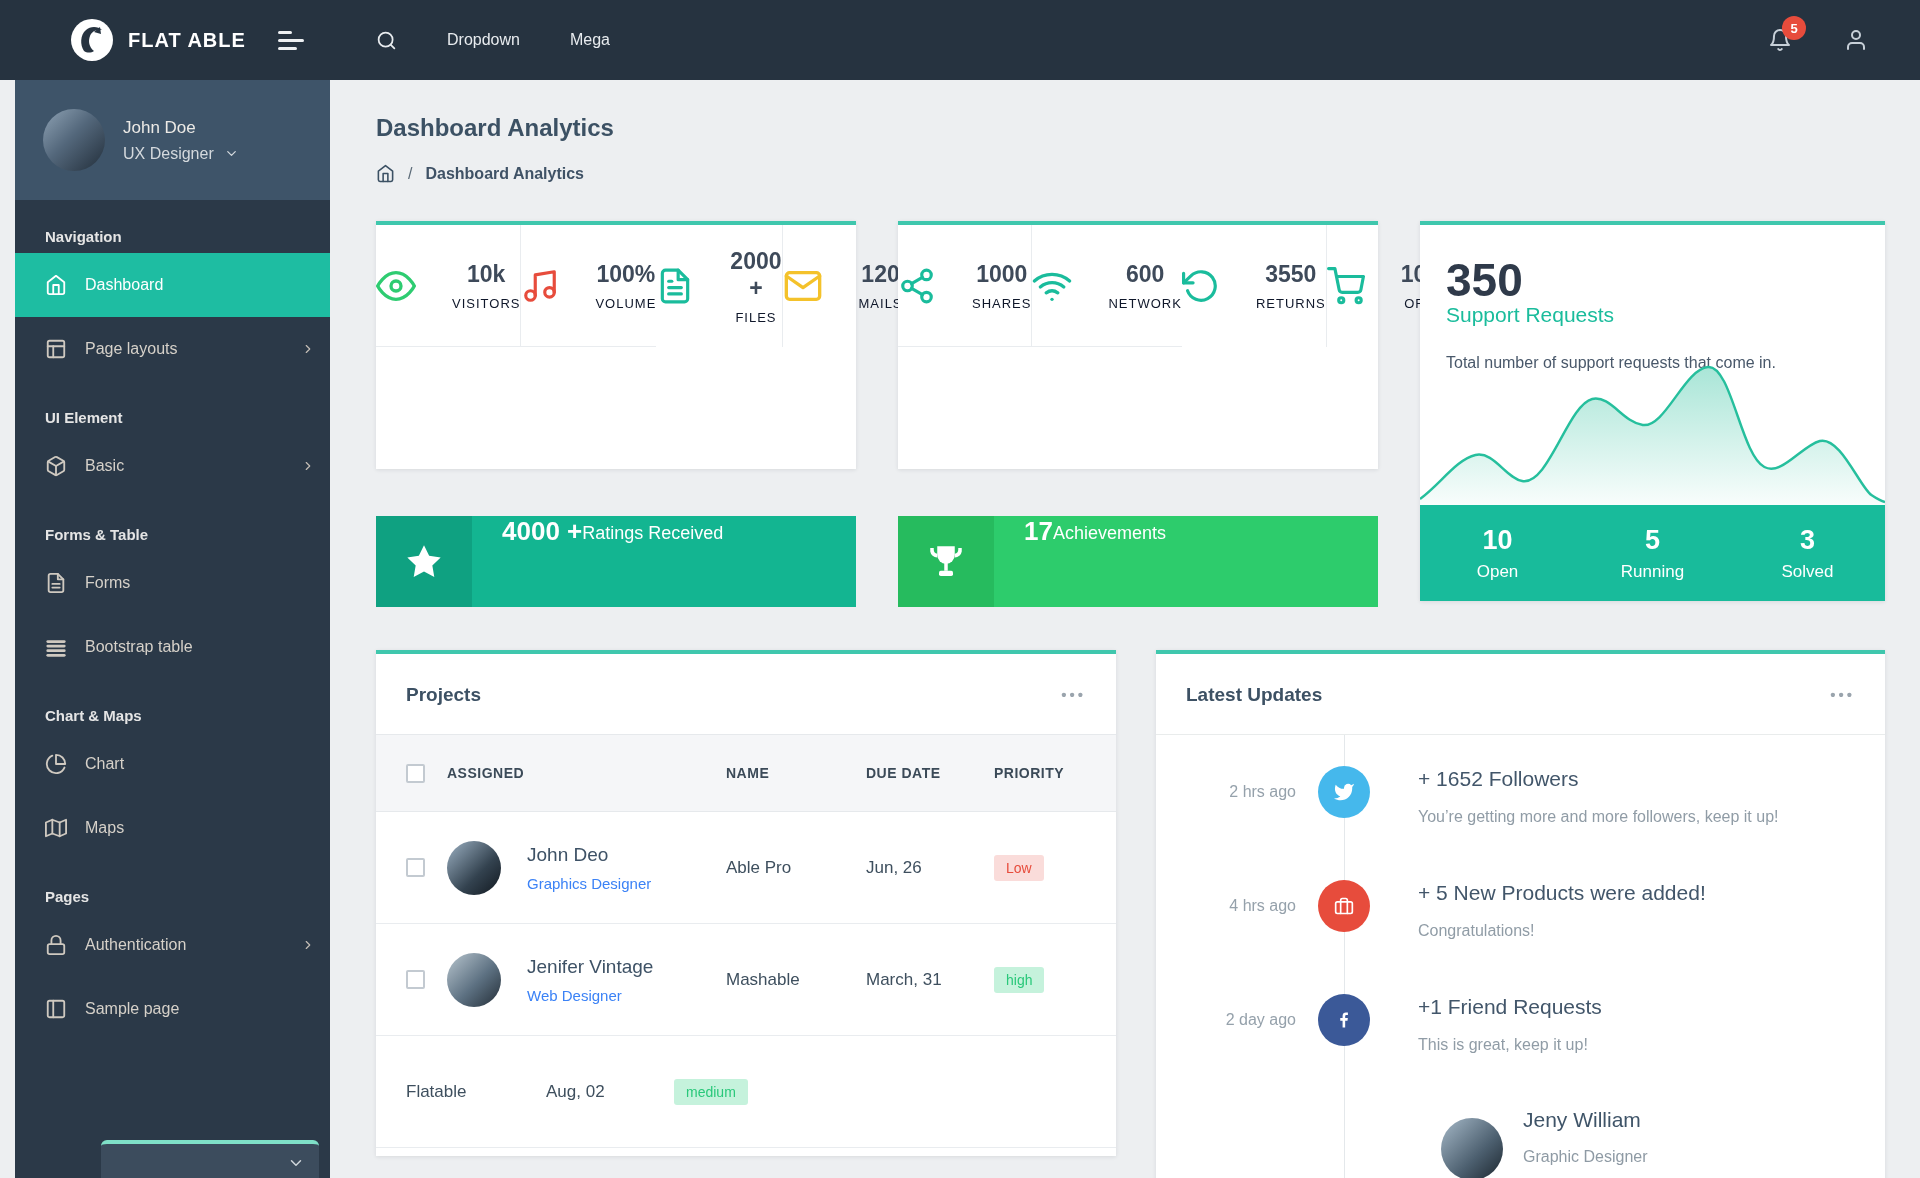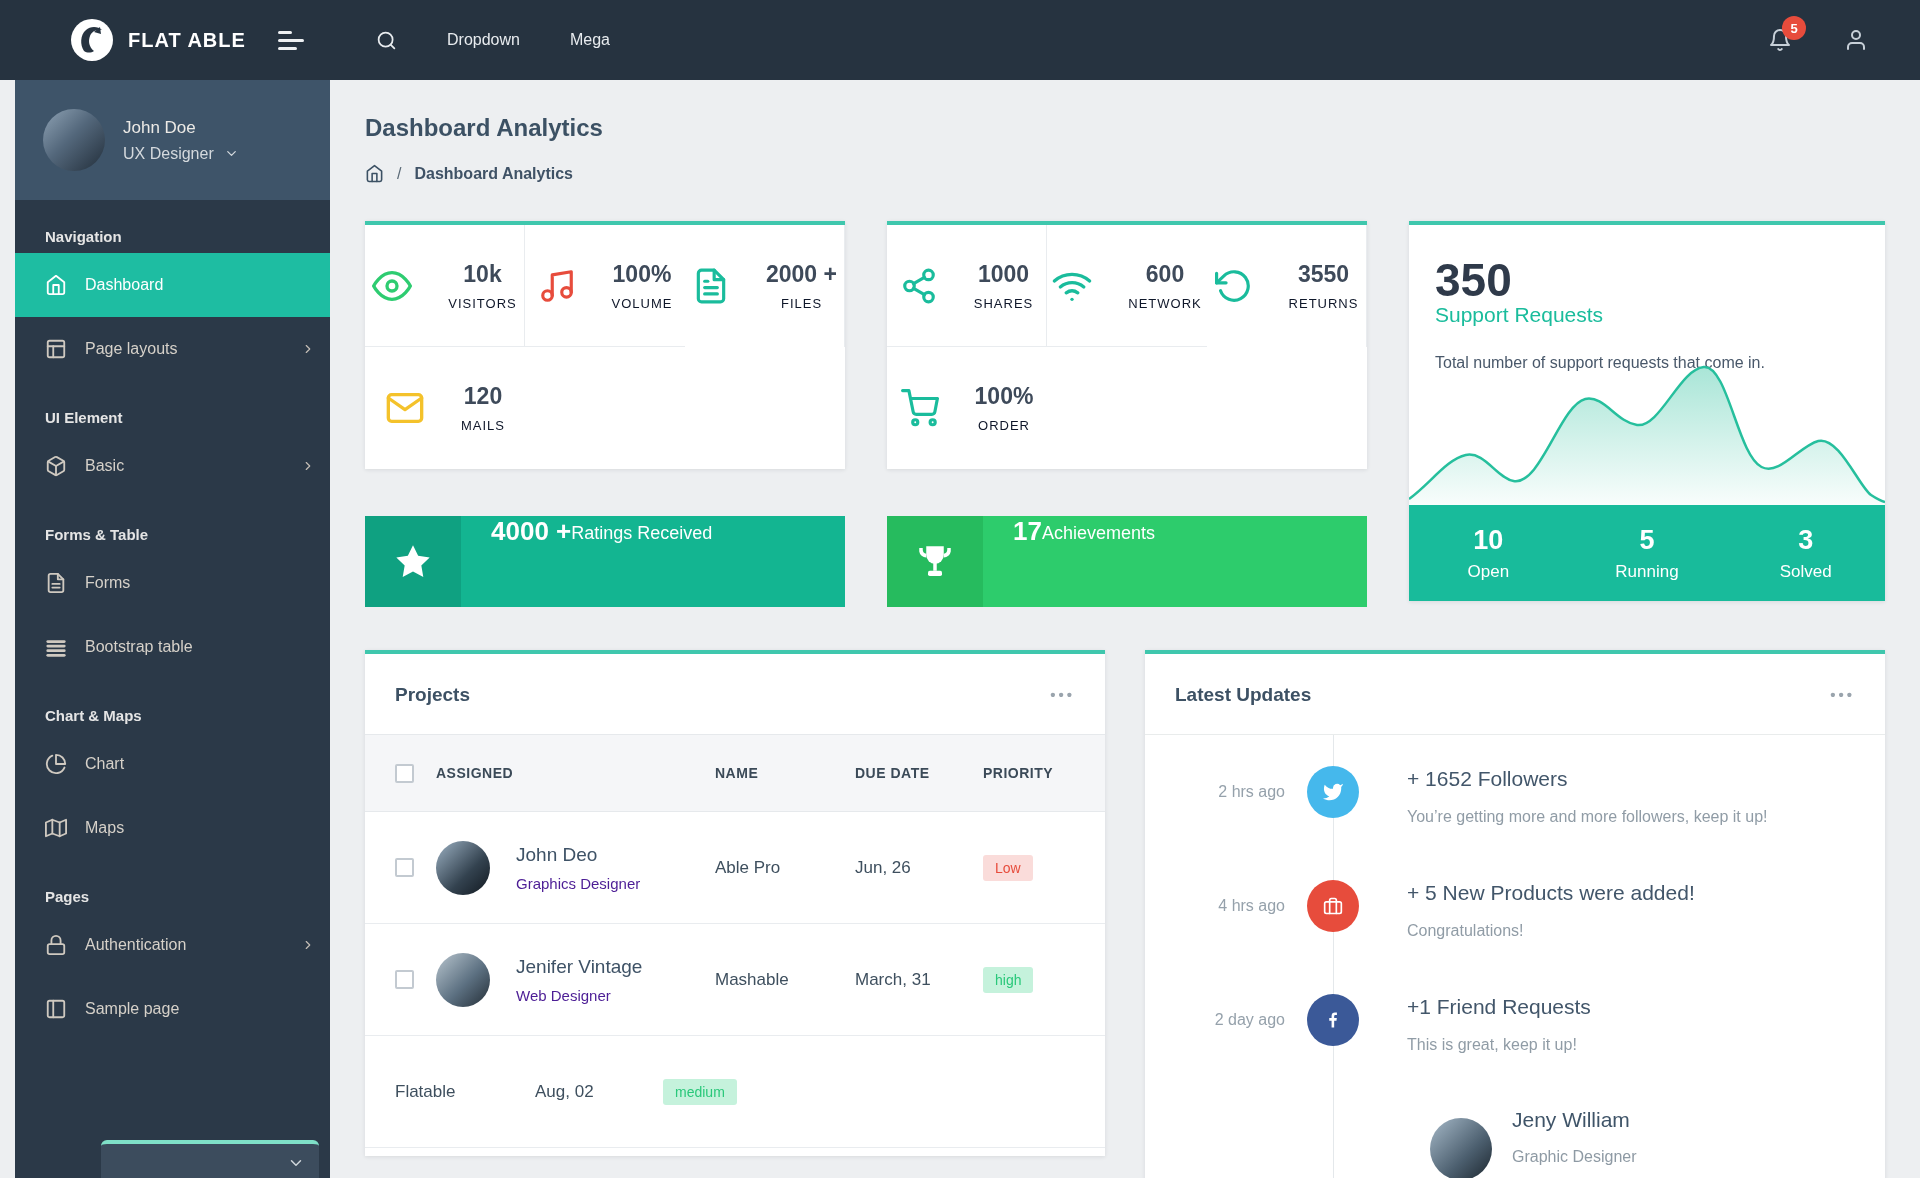--- a/index.html
+++ b/index.html
@@ -43,34 +43,34 @@
   .side-item.active { background:#1ebda2; color:#ffffff; }
   .side-item.active .s-icon { color:#ffffff; }
   .side-item .chev { margin-left:auto; color:#c4beb6; display:flex; }
   .side-bottom-card { position:absolute; left:86px; bottom:-8px; width:218px; height:46px;
                       background:#3c4c5d; border-top:4px solid #7fe0c8; border-radius:6px 6px 0 0;
                       cursor:pointer; }
   .side-bottom-card .chev { position:absolute; right:14px; top:10px; color:#cfd6db; }
 
   
   .main { position:absolute; top:80px; left:330px; width:1590px; height:1098px;
-          background:#edeff1; padding:34px 35px 0 35px; overflow:hidden; }
+          background:#edeff1; padding:34px 35px 0 46px; overflow:hidden; }
   .page-title { font-size:24px; font-weight:bold; color:#3c5164; }
   .breadcrumb { display:flex; align-items:center; gap:13px; margin-top:22px; }
   .breadcrumb .home { color:#3c5164; display:flex; cursor:pointer; }
   .crumb-sep { color:#5c6b78; font-size:16px; }
   .crumb-item { color:#3f5266; font-size:16px; font-weight:bold; cursor:pointer; }
 
   .card { background:#ffffff; box-shadow:0 1px 4px rgba(30,40,50,.10); }
   .t-border { border-top:4px solid #3fc7ad; }
 
   .content-top { display:flex; gap:42px; margin-top:38px; align-items:flex-start; }
   .left-col { width:1002px; }
   .stats-row { display:flex; gap:42px; }
-  .stats-card { width:480px; height:248px; display:grid; grid-template-columns:1fr 1fr 1fr; grid-template-rows:1fr 1fr; }
+  .stats-card { width:480px; height:248px; display:grid; grid-template-columns:1fr 1fr 1fr 1fr; grid-template-rows:1fr 1fr; }
   .stat-cell { display:flex; align-items:center; justify-content:center; gap:36px;
                border-right:1px solid #e9ecef; border-bottom:1px solid #e9ecef; }
   .stat-cell:nth-child(2n){ border-right:none; }
   .stat-cell:nth-child(3),.stat-cell:nth-child(4){ border-bottom:none; }
   .stat-icon { display:flex; }
   .stat-val { font-size:23px; font-weight:bold; color:#3e4a5a; text-align:center; }
   .stat-lbl { font-size:13px; color:#0f172a; letter-spacing:1px; margin-top:8px; text-align:center; }
   .c-green{color:#2ecc71;} .c-red{color:#e74c3c;} .c-teal{color:#1abc9c;} .c-yellow{color:#f4c22b;}
 
   .banners-row { display:flex; gap:42px; margin-top:47px; }
@@ -103,21 +103,21 @@
   .p-thead { background:#f5f6f8; border-top:1px solid #e6e9ec; border-bottom:1px solid #e6e9ec;
              height:78px; display:flex; align-items:center; padding:0 30px;
              font-size:14px; font-weight:bold; color:#3b4a58; letter-spacing:.5px; }
   .col-assigned { flex:1; display:flex; align-items:center; }
   .col-name { width:140px; } .col-due { width:128px; } .col-priority { width:92px; }
   .checkbox { width:19px; height:19px; border:2px solid #c3cad1; border-radius:2px; background:#fff; cursor:pointer; }
   .p-thead .checkbox { margin-right:22px; }
   .p-row { height:112px; display:flex; align-items:center; padding:0 30px; border-bottom:1px solid #e9ecef; }
   .p-row .avatar { width:54px; height:54px; margin-left:22px; margin-right:26px; flex:0 0 54px; }
   .p-who .who-name { font-size:19px; color:#3e5266; }
-  .p-who .who-role { font-size:15px; color:#4c1d95; margin-top:9px; }
+  .p-who .who-role { font-size:15px; color:#3b82f6; margin-top:9px; }
   .cell-txt { font-size:17px; color:#3e4f5e; }
   .prio { display:inline-block; padding:5px 12px; border-radius:3px; font-size:14px; }
   .prio-low { background:#fadcda; color:#e74c3c; }
   .prio-high, .prio-medium { background:#c5f2dc; color:#29c87a; }
   .av1 { background:linear-gradient(135deg,#9db2c4 0%,#33424f 60%,#11181f 100%); }
   .av2 { background:linear-gradient(135deg,#b9c6cf 0%,#5d7182 55%,#232d36 100%); }
   .av3 { background:linear-gradient(135deg,#c9cdd2 0%,#7a8893 55%,#2e3840 100%); }
   .av4 { background:linear-gradient(135deg,#a7bac9 0%,#4c5f6f 60%,#1c262e 100%); }
 
   .updates-card { flex:1; height:560px; overflow:hidden; }

